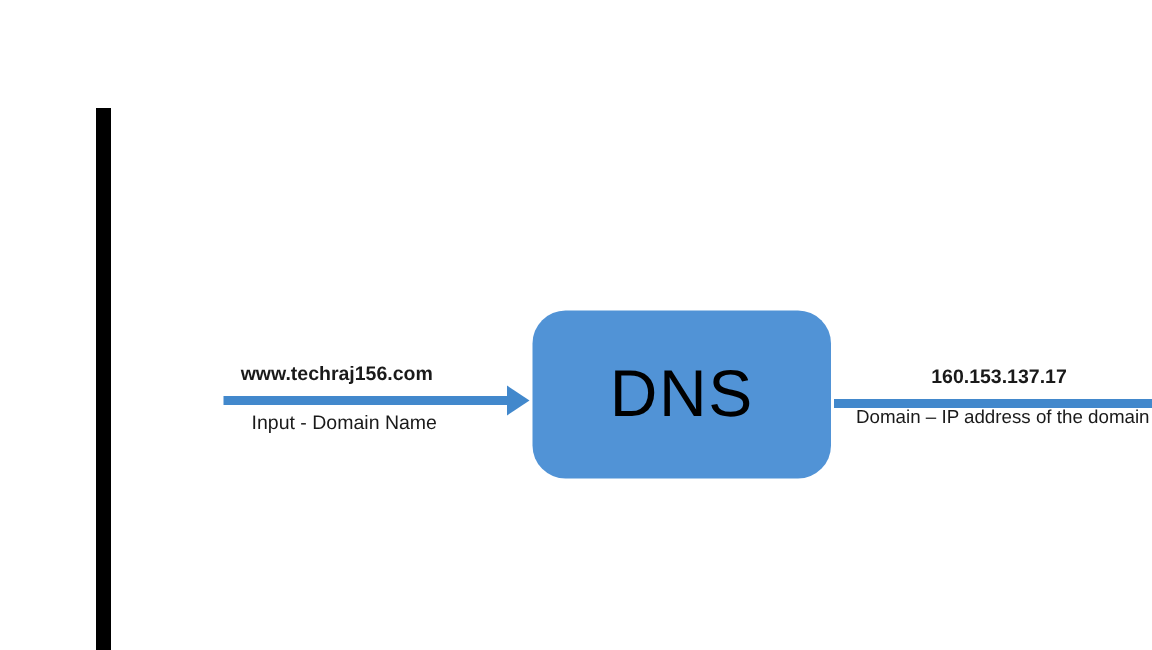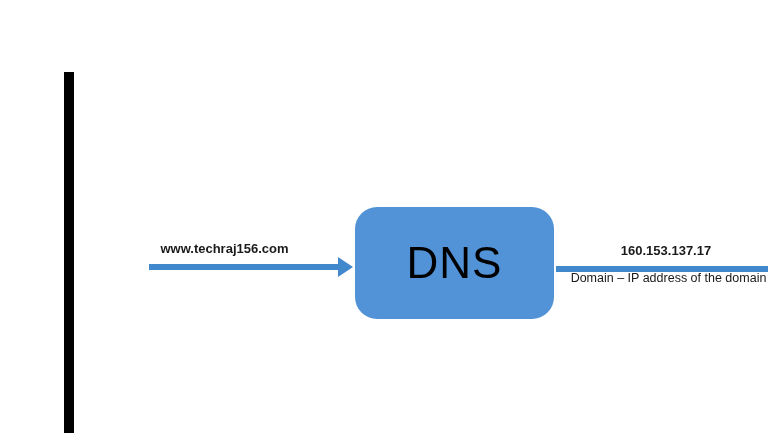--- a/index.html
+++ b/index.html
@@ -79,20 +79,21 @@
 <body>
 
 <div class="stage">
 
   <div class="letterbox left"></div>
   <div class="letterbox right"></div>
 
   <div class="arrow-shaft shaft-in"></div>
   <div class="arrow-head head-in"></div>
   <div class="lbl lbl-in-top">www.techraj156.com</div>
+  <div class="lbl lbl-in-bottom">Input -  Domain Name</div>
 
   <div class="dns-node">
     <span class="node-label">DNS</span>
   </div>
 
   <div class="arrow-shaft shaft-out"></div>
   <div class="arrow-head head-out"></div>
   <div class="lbl lbl-out-top">160.153.137.17</div>
   <div class="lbl lbl-out-bottom">Domain – IP address of the domain</div>
 

